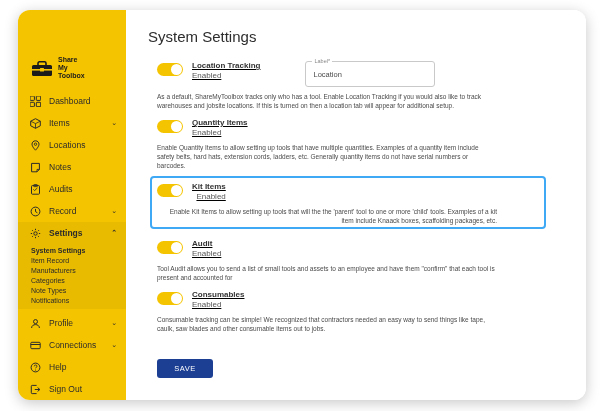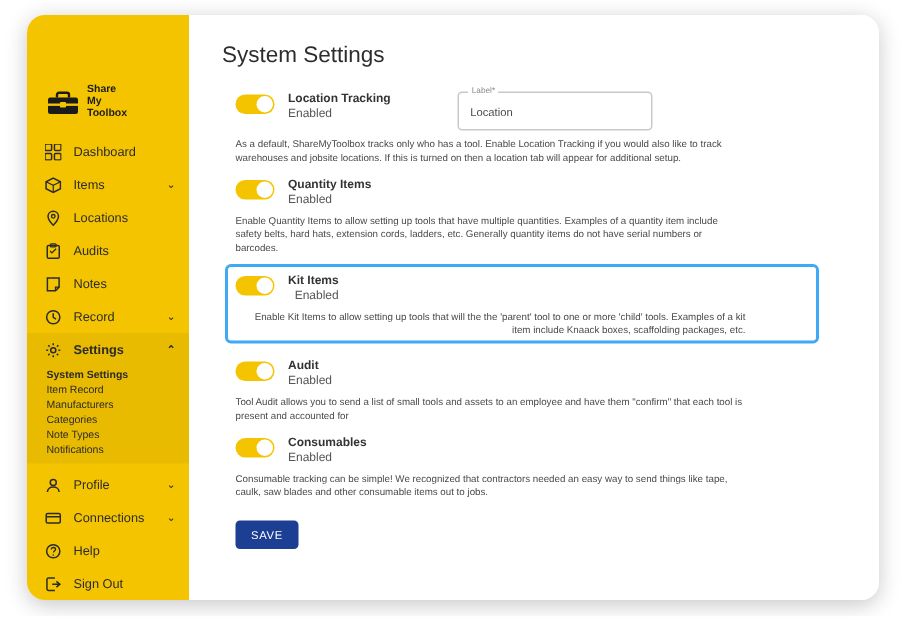--- a/index.html
+++ b/index.html
@@ -109,20 +109,21 @@
     color: #2d2d2d;
     margin: 0 0 14px 0;
     font-weight: normal;
   }
   .setting-block { margin-bottom: 6px; position: relative; }
   .setting-row {
     display: flex;
     align-items: flex-start;
     gap: 9px;
     padding: 2px 0 0 9px;
+    text-decoration: underline;
   }
   .toggle {
     width: 26px;
     height: 13px;
     border-radius: 7px;
     background: #f5c400;
     position: relative;
     flex: 0 0 26px;
     margin-top: 2px;
     cursor: pointer;
@@ -183,22 +184,22 @@
     position: absolute;
     left: 2px;
     right: 22px;
     top: -4px;
     bottom: -4px;
     border: 2px solid #3fa9f5;
     border-radius: 4px;
     pointer-events: none;
   }
   .save-btn {
-    margin: 8px 0 0 9px;
-    width: 42px;
+    margin: 20px 0 0 9px;
+    width: 56px;
     height: 19px;
     background: #1c3f94;
     color: #ffffff;
     font-size: 7.5px;
     border: none;
     border-radius: 3px;
     letter-spacing: 0.5px;
     cursor: pointer;
   }
   svg { display: block; }
@@ -259,37 +260,37 @@
               <circle cx="5.5" cy="4.2" r="1.2" fill="none" stroke="#2b2b2b" stroke-width="0.9"></circle>
             </svg>
         </span>
         <span class="nav-label">Locations</span>
         <span class="chev"></span>
       </div>
 
       <div class="nav-item">
         <span class="nav-ico">
           <svg width="11" height="11" viewBox="0 0 11 11">
+              <path d="M1.6 1.4 h7.8 v6 l-2.4 2.4 h-5.4 z" fill="none" stroke="#2b2b2b" stroke-width="1"></path>
+              <path d="M9.4 7.4 h-2.4 v2.4" fill="none" stroke="#2b2b2b" stroke-width="0.9"></path>
+            </svg>
+        </span>
+        <span class="nav-label">Notes</span>
+        <span class="chev"></span>
+      </div>
+
+      <div class="nav-item">
+        <span class="nav-ico">
+          <svg width="11" height="11" viewBox="0 0 11 11">
               <rect x="1.5" y="1.6" width="8" height="8.6" rx="0.9" fill="none" stroke="#2b2b2b" stroke-width="1"></rect>
               <rect x="3.6" y="0.6" width="3.8" height="2" rx="0.6" fill="none" stroke="#2b2b2b" stroke-width="0.9"></rect>
               <path d="M3.4 5.4 L4.6 6.6 L7.4 3.9" fill="none" stroke="#2b2b2b" stroke-width="0.9"></path>
             </svg>
         </span>
         <span class="nav-label">Audits</span>
-        <span class="chev"></span>
-      </div>
-
-      <div class="nav-item">
-        <span class="nav-ico">
-          <svg width="11" height="11" viewBox="0 0 11 11">
-              <path d="M1.6 1.4 h7.8 v6 l-2.4 2.4 h-5.4 z" fill="none" stroke="#2b2b2b" stroke-width="1"></path>
-              <path d="M9.4 7.4 h-2.4 v2.4" fill="none" stroke="#2b2b2b" stroke-width="0.9"></path>
-            </svg>
-        </span>
-        <span class="nav-label">Notes</span>
         <span class="chev"></span>
       </div>
 
       <div class="nav-item">
         <span class="nav-ico">
           <svg width="11" height="11" viewBox="0 0 11 11">
               <circle cx="5.5" cy="5.5" r="4.4" fill="none" stroke="#2b2b2b" stroke-width="1"></circle>
               <path d="M5.5 2.9 V5.6 L7.4 6.8" fill="none" stroke="#2b2b2b" stroke-width="1"></path>
             </svg>
         </span>

